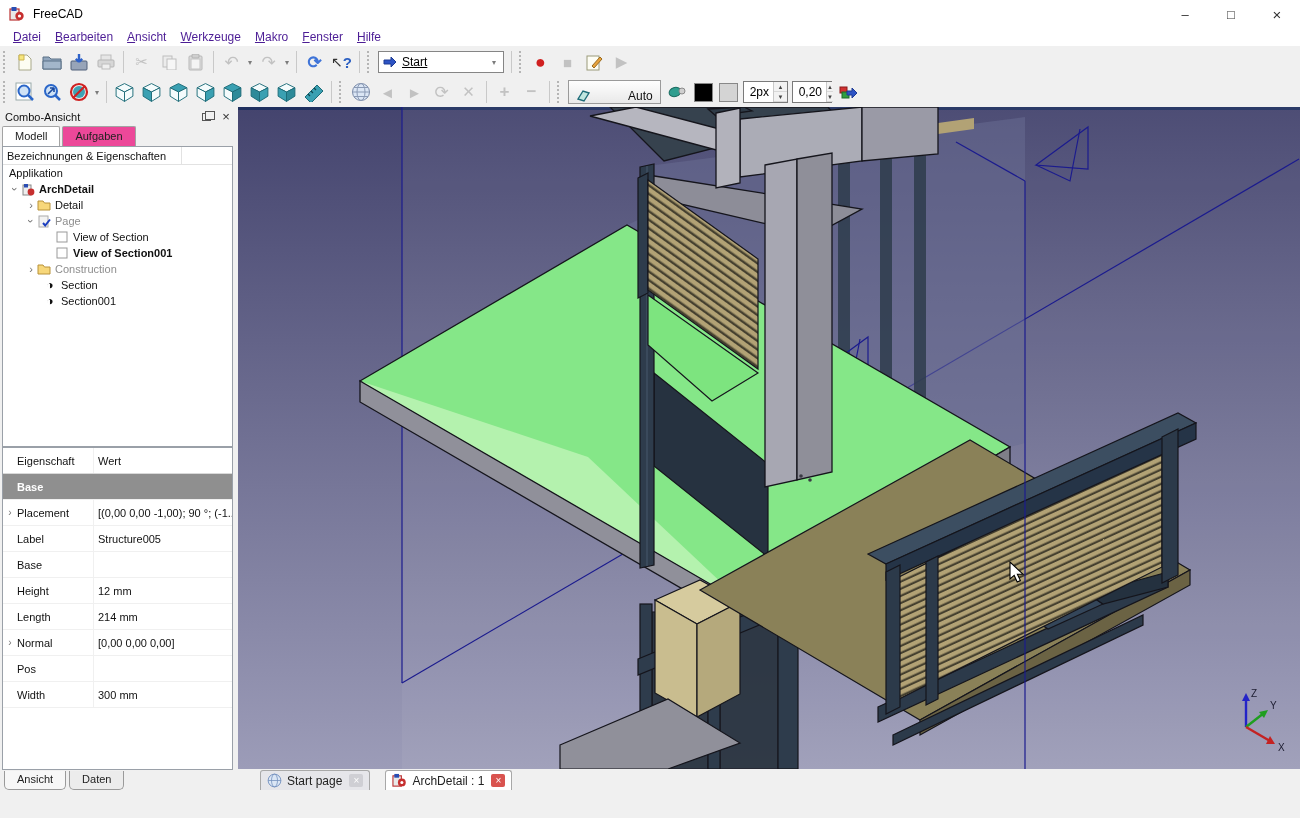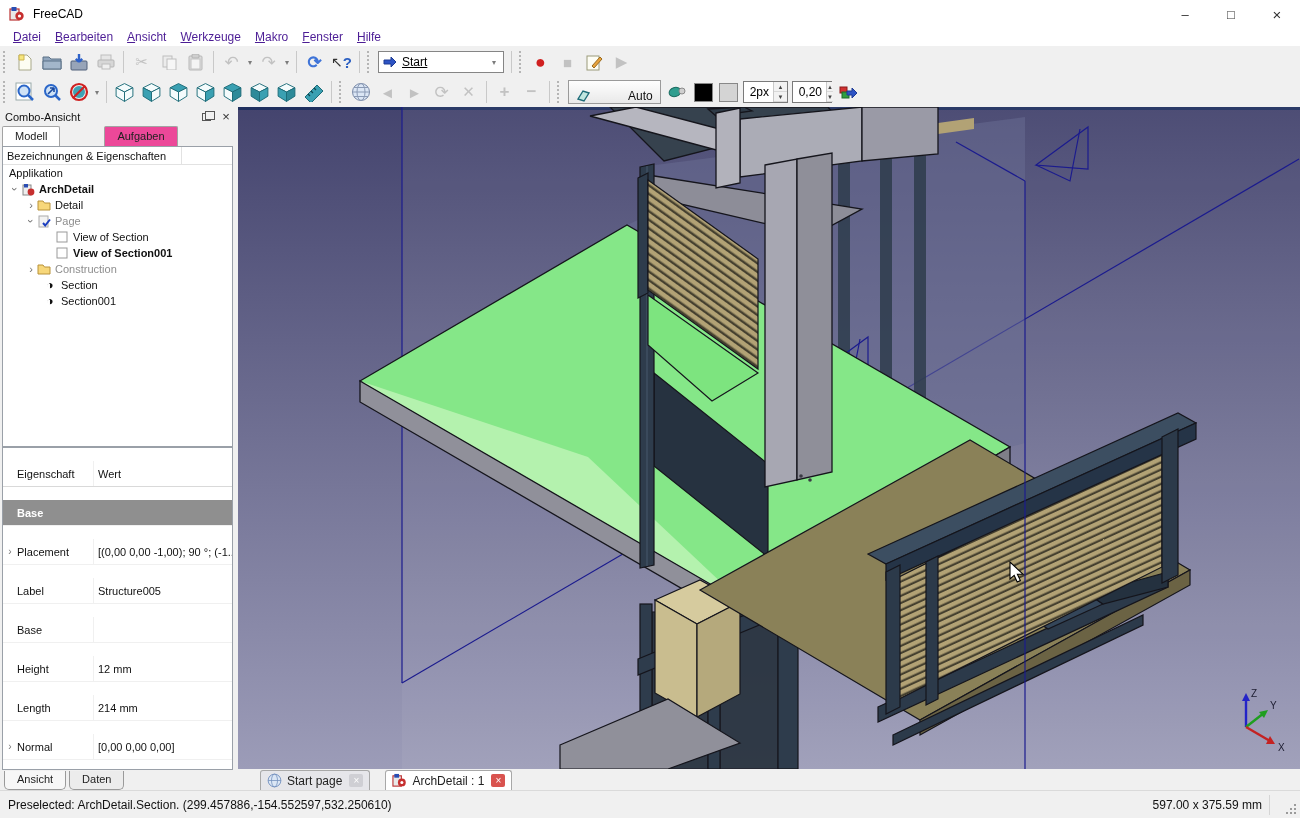--- a/index.html
+++ b/index.html
@@ -35,34 +35,34 @@
   .swatch { width:19px; height:19px; border:1px solid #888; margin:0 3px; }
   .traybtn { height:24px; border:1px solid #9a9a9a; background:linear-gradient(#fefefe,#e9e9e9); display:flex; align-items:flex-end; font-size:12px; color:#111; padding:0 7px; margin:0 3px;gap:32px; }
 
   
   #dock { position:absolute; left:0; top:107px; width:238px; height:683px; background:#f0f0f0;padding-left:41px; }
   #dock-title { position:absolute; left:0; top:0; width:238px; height:19px; display:flex; align-items:center; font-size:11px; color:#111; padding-left:5px; }
   #dock-title .spacer { flex:1; }
   .dockbtn { width:16px; height:14px; display:flex; align-items:center; justify-content:center; font-size:11px; color:#333; margin-right:4px; }
   .float-ico { width:9px; height:8px; border:1px solid #555; position:relative; background:#f0f0f0; }
   .float-ico::after { content:""; position:absolute; left:2px; top:-3px; width:8px; height:7px; border:1px solid #555; background:#f0f0f0; }
-  #dock-tabs { position:absolute; left:2px; top:19px; height:20px; display:flex;gap:42px; }
+  #dock-tabs { position:absolute; left:2px; top:19px; height:20px; display:flex; }
   .dtab { font-size:11px; padding:3px 12px 2px; border:1px solid #a3a3a3; border-bottom:none; background:#ec4899; color:#222; margin-right:2px; border-radius:2px 2px 0 0; }
   .dtab.active { background:#fff; position:relative; z-index:2; }
   #tree-panel { position:absolute; left:2px; top:39px; width:231px; height:301px; background:#fff; border:1px solid #9aa0a8; font-size:11px; color:#111; overflow:hidden; }
   #tree-header { height:18px; border-bottom:1px solid #e2e2e2; display:flex; align-items:center; padding-left:4px; }
   #tree-header .hdiv { position:absolute; left:178px; top:0; width:1px; height:18px; background:#e2e2e2; }
   .trow { height:16px; display:flex; align-items:center; white-space:nowrap; }
   .trow .exp { width:12px; text-align:center; color:#707070; font-size:11px; display:inline-block; }
   .exp.open { transform:rotate(90deg); }
   .ticon { width:14px; height:13px; margin-right:4px; display:inline-flex; align-items:center; justify-content:center; }
   .bold { font-weight:bold; }
   .gray { color:#8d8d8d; }
   #prop-panel { position:absolute; left:2px; top:340px; width:231px; height:323px; background:#fff; border:1px solid #9aa0a8; font-size:11px; color:#111; }
-  .prow { height:26px; display:flex; border-bottom:1px solid #f0f0f0; align-items:center;margin-top:13px; }
+  .prow { height:26px; display:flex; border-bottom:1px solid #f0f0f0; align-items:center; }
   .prow .pexp { width:14px; text-align:center; color:#777; font-size:10px; }
   .prow .pname { width:76px; padding-left:0px; overflow:hidden; white-space:nowrap; }
   .prow .pval { flex:1; border-left:1px solid #f0f0f0; padding-left:4px; overflow:hidden; white-space:nowrap; height:100%; display:flex; align-items:center;}
   .prow.phead { border-bottom:1px solid #d9d9d9; }
   .prow.pgroup { background:#8f8f8f; color:#fff; font-weight:bold; }
   .prow.pgroup .pname { width:auto; }
   #dock-bottom-tabs { position:absolute; left:4px; top:664px; height:19px; display:flex; }
   .btab { font-size:11px; padding:2px 12px 3px; border:1px solid #9a9a9a; border-top:none; background:#ececec; color:#222; border-radius:0 0 5px 5px; margin-right:3px; }
   .btab.active { background:#f7f7f7; }
 
@@ -636,27 +636,14 @@
           <rect x="1" y="3" width="9" height="11" fill="#e8e8e8" stroke="#b33" stroke-width="1.2"></rect>
           <circle cx="10.5" cy="10" r="4.2" fill="#c62f2f"></circle>
           <circle cx="10.5" cy="10" r="1.6" fill="#fff"></circle>
           <rect x="2.5" y="1" width="5" height="4" fill="#2a4db3"></rect>
         </svg>
       <span>ArchDetail : 1</span>
       <span class="mclose">×</span>
     </div>
   </div>
 
-  <div id="statusbar">
-    <span id="status-left">Preselected: ArchDetail.Section. (299.457886,-154.552597,532.250610)</span>
-    <span id="status-right">597.00 x 375.59 mm</span>
-    <span id="status-sep"></span>
-    <span id="grip">
-        <i style="right:0;bottom:0;"></i>
-        <i style="right:4px;bottom:0;"></i>
-        <i style="right:0;bottom:4px;"></i>
-        <i style="right:8px;bottom:0;"></i>
-        <i style="right:0;bottom:8px;"></i>
-        <i style="right:4px;bottom:4px;"></i>
-      </span>
-  </div>
 
 </div>
 
 </body></html>

